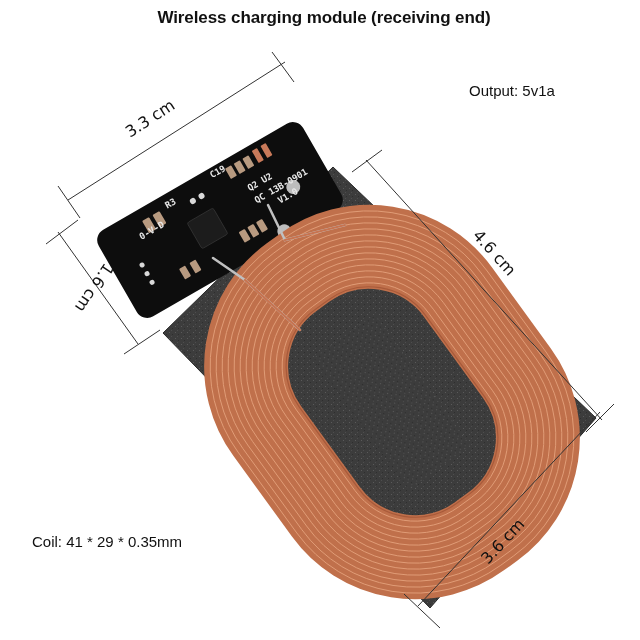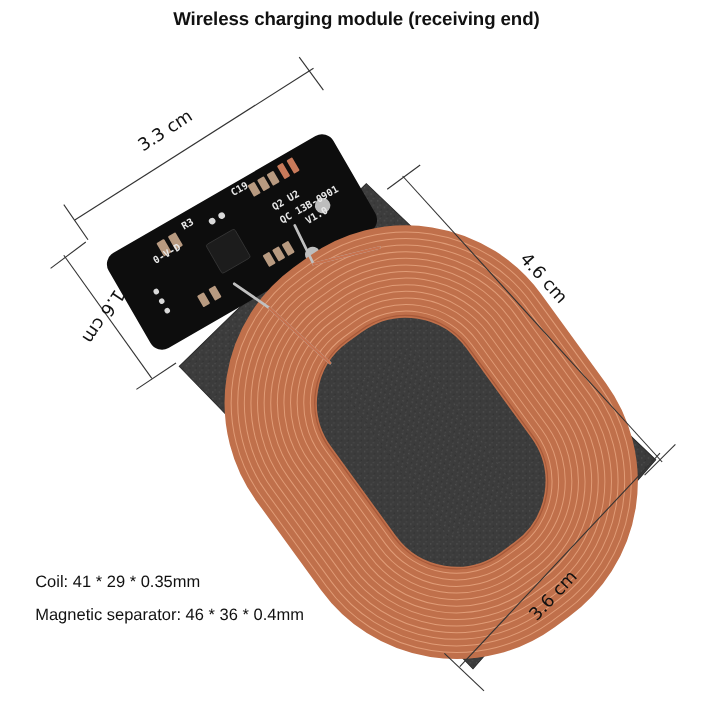--- a/index.html
+++ b/index.html
@@ -1,37 +1,37 @@
 <!DOCTYPE html>
 <html><head>
 <meta charset="utf-8">
 <style>
   html, body { margin: 0; padding: 0; background: #ffffff; }
   body { width: 640px; height: 640px; position: relative; overflow: hidden;
          font-family: "Liberation Sans", sans-serif; color: #111; }
   .title { position: absolute; left: 4px; width: 640px; top: 8px; text-align: center;
            font-weight: bold; font-size: 17px; letter-spacing: -0.1px; }
   .specs-right { position: absolute; left: 469px; top: 78px; font-size: 15px; line-height: 26px; }
-  .specs-bottom { position: absolute; left: 32px; top: 515px; font-size: 15px; line-height: 30px; }
+  .specs-bottom { position: absolute; left: 32px; top: 527px; font-size: 15px; line-height: 30px; }
   .spec-line { white-space: nowrap; }
   svg.scene { position: absolute; left: 0; top: 0; }
   .dim-label { font-family: "DejaVu Sans", sans-serif; font-size: 16px; fill: #111; }
   .pcb-label { font-family: "DejaVu Sans Mono", monospace; font-size: 9px; fill: #e8e8e8; font-weight: bold; }
 </style>
 </head>
 <body>
 
 <div class="title">Wireless charging module (receiving end)</div>
 
 <div class="specs-right">
+  <div class="spec-line">Output: 5v1a</div>
 </div>
 
 <div class="specs-bottom">
   <div class="spec-line">Coil: 41 * 29 * 0.35mm</div>
-  <div class="spec-line">Magnetic separator: 46 * 36 * 0.4mm</div>
 </div>
 
 <svg class="scene" width="640" height="640" viewBox="0 0 640 640">
   <defs>
     <pattern id="felt" width="6" height="6" patternUnits="userSpaceOnUse">
       <rect width="6" height="6" fill="#3c3c3c"></rect>
       <rect x="1" y="2" width="1" height="1" fill="#5a5a5a"></rect>
       <rect x="4" y="4" width="1" height="1" fill="#2e2e2e"></rect>
       <rect x="3" y="0" width="1" height="1" fill="#4e4e4e"></rect>
     </pattern>

